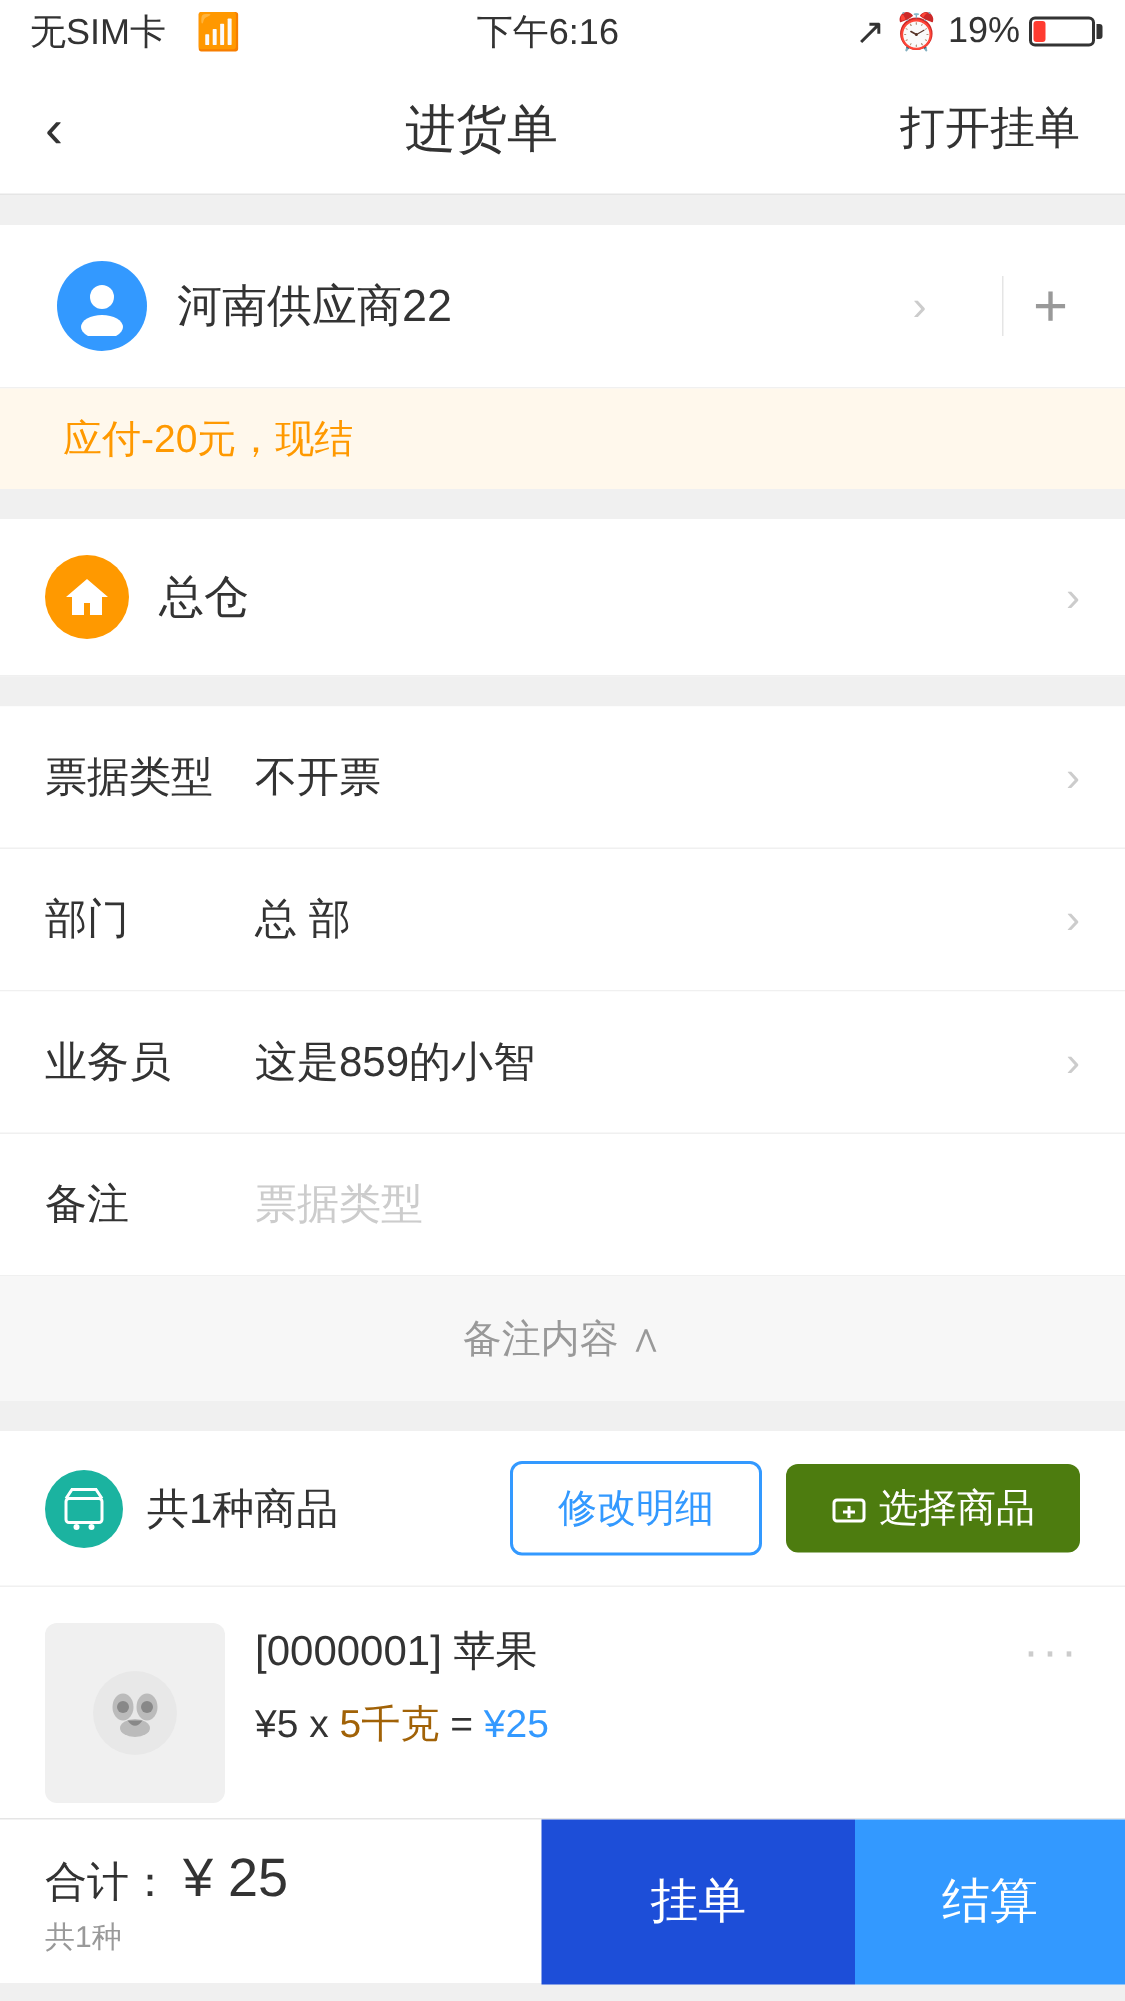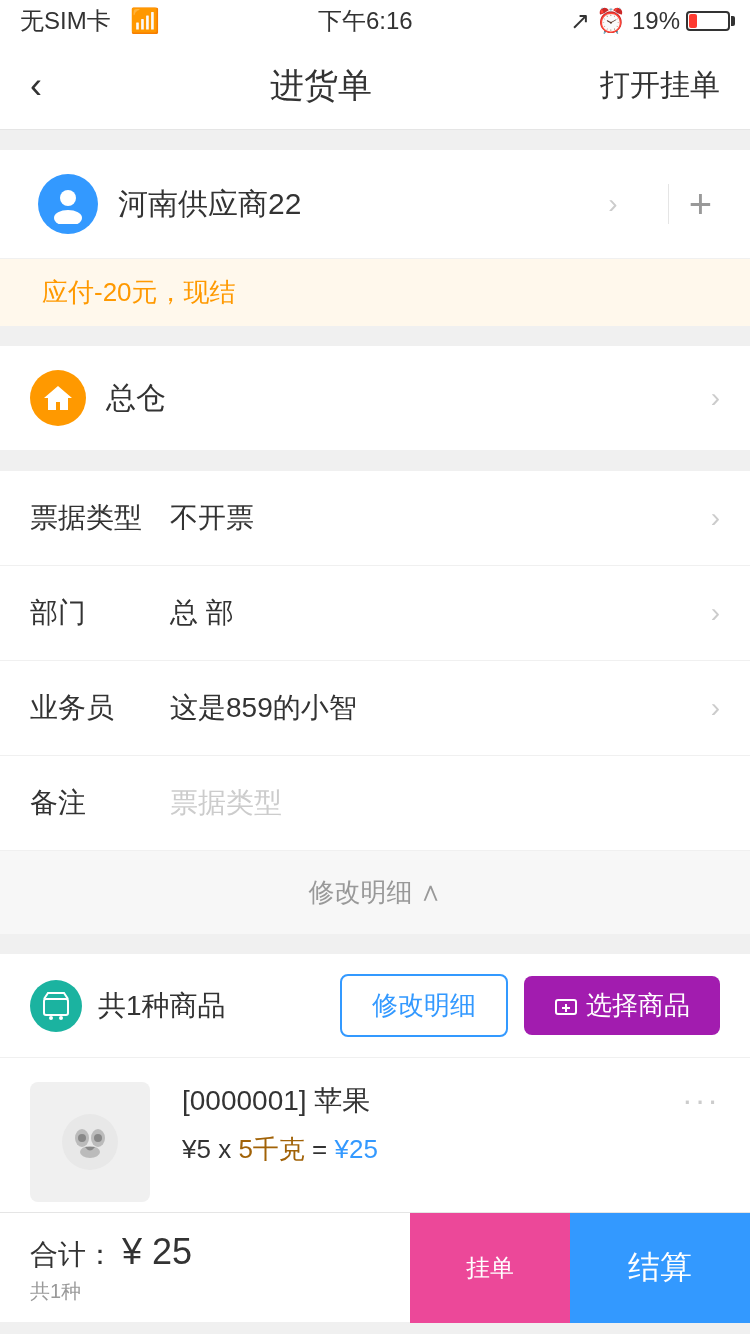--- a/index.html
+++ b/index.html
@@ -215,34 +215,34 @@
       color: #3399ff;
       background: #fff;
       margin-right: 16px;
       cursor: pointer;
     }
     .btn-primary {
       border-radius: 8px;
       padding: 12px 30px;
       font-size: 26px;
       color: #fff;
-      background: #a21caf;
+      background: #4d7c0f;
       border: none;
       cursor: pointer;
       display: flex; align-items: center; gap: 8px;
     }
     .btn-primary svg { width: 24px; height: 24px; fill: #fff; }
 
     
     .product-item {
       background: #fff;
       padding: 24px 30px;
       display: flex;
       align-items: flex-start;
-      gap: 32px;
+      gap: 20px;
       border-bottom: 1px solid #f0f0f0;
     }
     .product-thumb {
       width: 120px; height: 120px;
       border-radius: 8px;
       background: #f0f0f0;
       display: flex; align-items: center; justify-content: center;
       flex-shrink: 0;
     }
     .product-thumb svg { width: 60px; height: 60px; }
@@ -288,24 +288,24 @@
       font-size: 36px;
       font-weight: 500;
       color: #333;
     }
     .footer-total-sub {
       font-size: 20px;
       color: #999;
       margin-top: 4px;
     }
     .footer-btn-hold {
-      width: 160px; height: 110px;
-      background: #ec4899;
-      display: flex; align-items: center; justify-content: center;
-      font-size: 24px;
+      width: 209px; height: 110px;
+      background: #1d4ed8;
+      display: flex; align-items: center; justify-content: center;
+      font-size: 32px;
       color: #fff;
       cursor: pointer;
     }
     .footer-btn-checkout {
       width: 180px; height: 110px;
       background: #3399ff;
       display: flex; align-items: center; justify-content: center;
       font-size: 32px;
       color: #fff;
       cursor: pointer;
@@ -386,21 +386,21 @@
     <span class="form-label">业务员</span>
     <span class="form-value">这是859的小智</span>
     <span class="row-arrow">›</span>
   </div>
   <div class="form-row">
     <span class="form-label">备注</span>
     <span class="form-value placeholder">票据类型</span>
   </div>
 </div>
 
-<div class="collapse-row">修改明细 ∧</div>
+<div class="collapse-row">备注内容 ∧</div>
 
 <div class="section-gap"></div>
 
 <div class="card">
   <div class="products-header">
     <div class="products-icon">
       <svg viewBox="0 0 30 30">
         <rect x="3" y="8" width="24" height="16" rx="2" fill="none" stroke="#fff" stroke-width="2"></rect>
         <path d="M3 8 L7 2 L23 2 L27 8" stroke="#fff" stroke-width="2" fill="none"></path>
         <circle cx="10" cy="27" r="2" fill="#fff"></circle>

